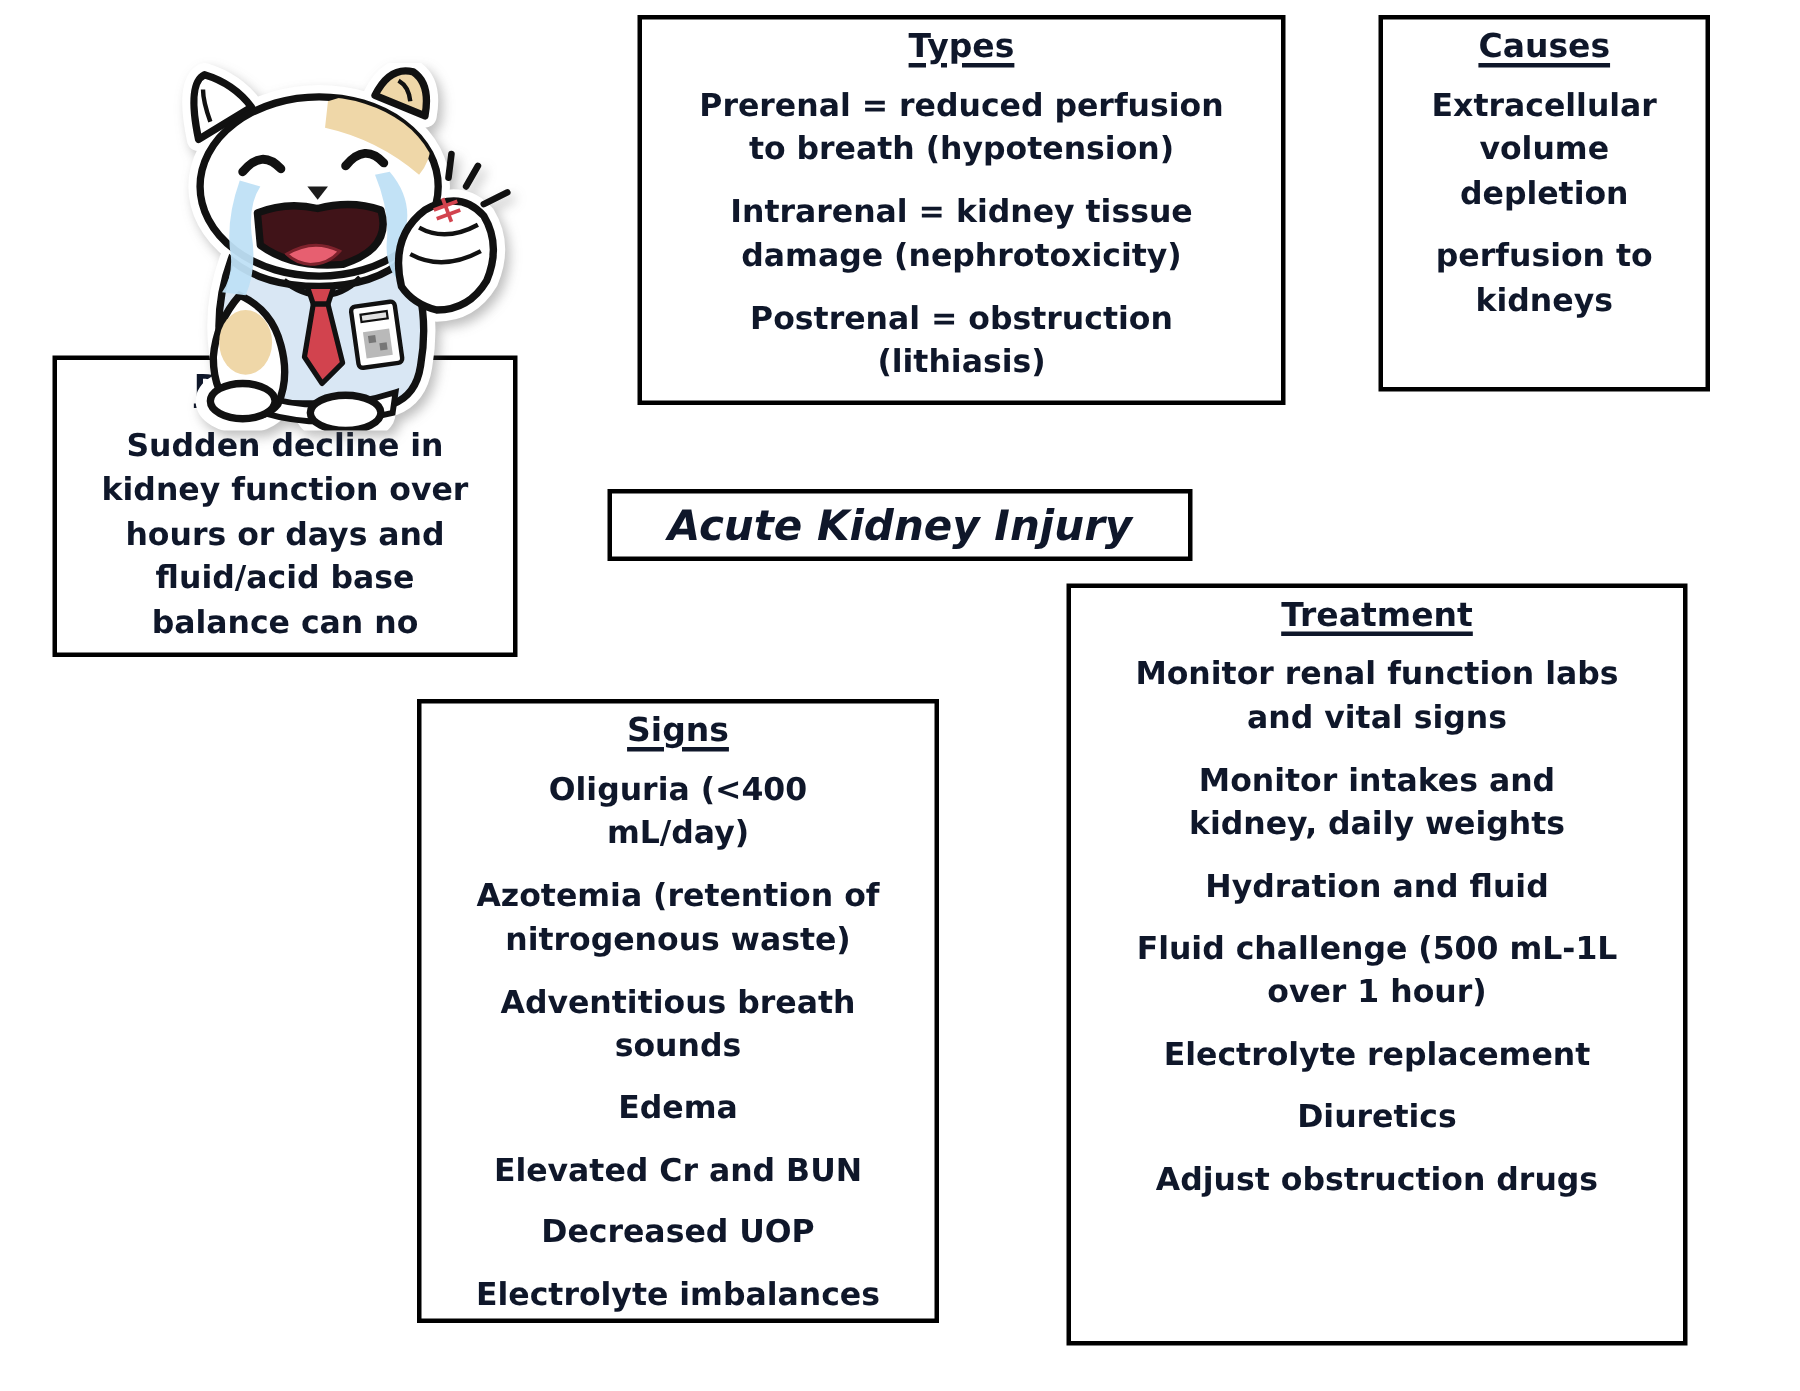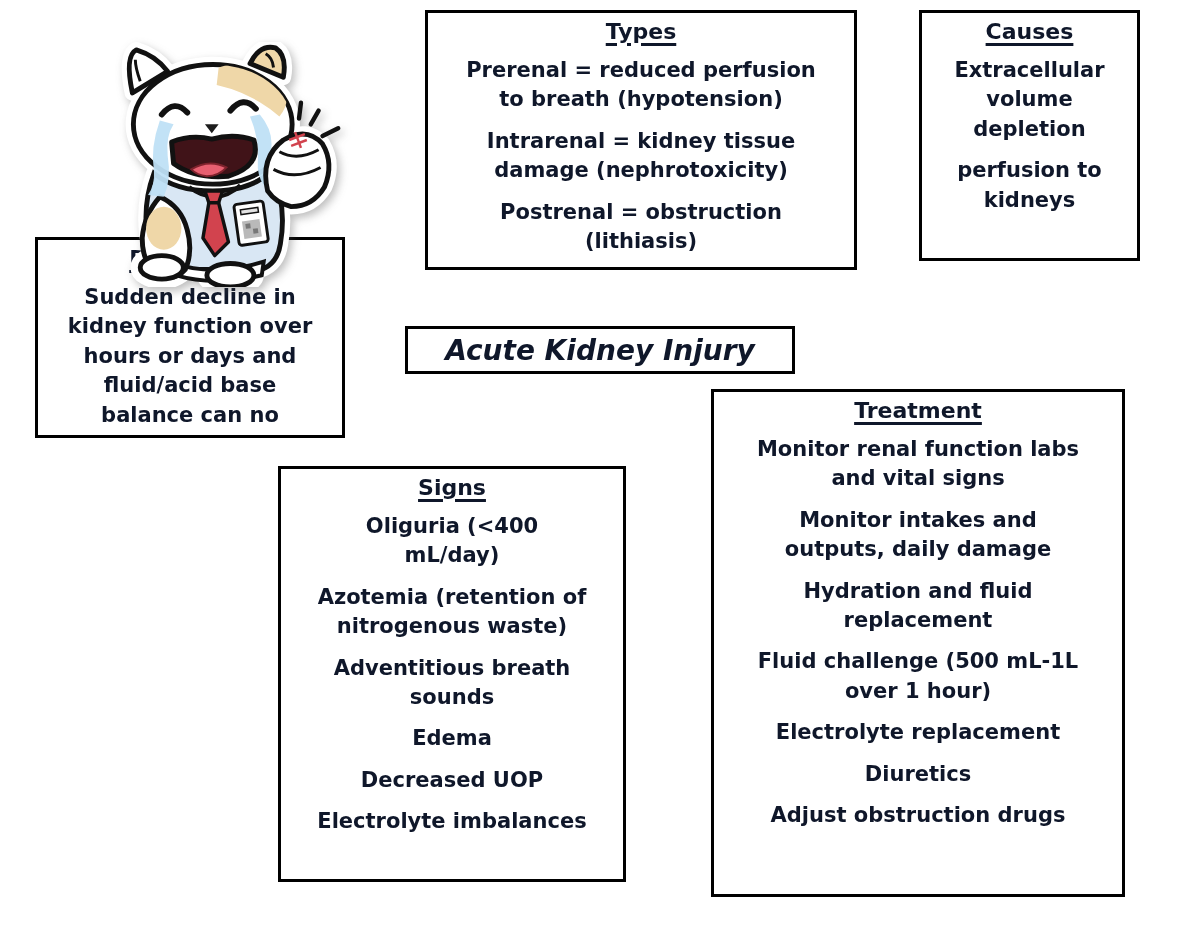--- a/index.html
+++ b/index.html
@@ -172,40 +172,42 @@
       <div class="line">nitrogenous waste)</div>
     </div>
     <div class="item">
       <div class="line">Adventitious breath</div>
       <div class="line">sounds</div>
     </div>
     <div class="item">
       <div class="line">Edema</div>
     </div>
     <div class="item">
+      <div class="line">Elevated Cr and BUN</div>
+    </div>
+    <div class="item">
       <div class="line">Decreased UOP</div>
     </div>
     <div class="item">
       <div class="line">Electrolyte imbalances</div>
     </div>
   </section>
 
   <section class="box" id="box-treatment">
     <div class="heading">Treatment</div>
     <div class="item">
       <div class="line">Monitor renal function labs</div>
       <div class="line">and vital signs</div>
     </div>
     <div class="item">
       <div class="line">Monitor intakes and</div>
-      <div class="line">outputs, daily damage</div>
+      <div class="line">kidney, daily weights</div>
     </div>
     <div class="item">
       <div class="line">Hydration and fluid</div>
-      <div class="line">replacement</div>
     </div>
     <div class="item">
       <div class="line">Fluid challenge (500 mL-1L</div>
       <div class="line">over 1 hour)</div>
     </div>
     <div class="item">
       <div class="line">Electrolyte replacement</div>
     </div>
     <div class="item">
       <div class="line">Diuretics</div>

